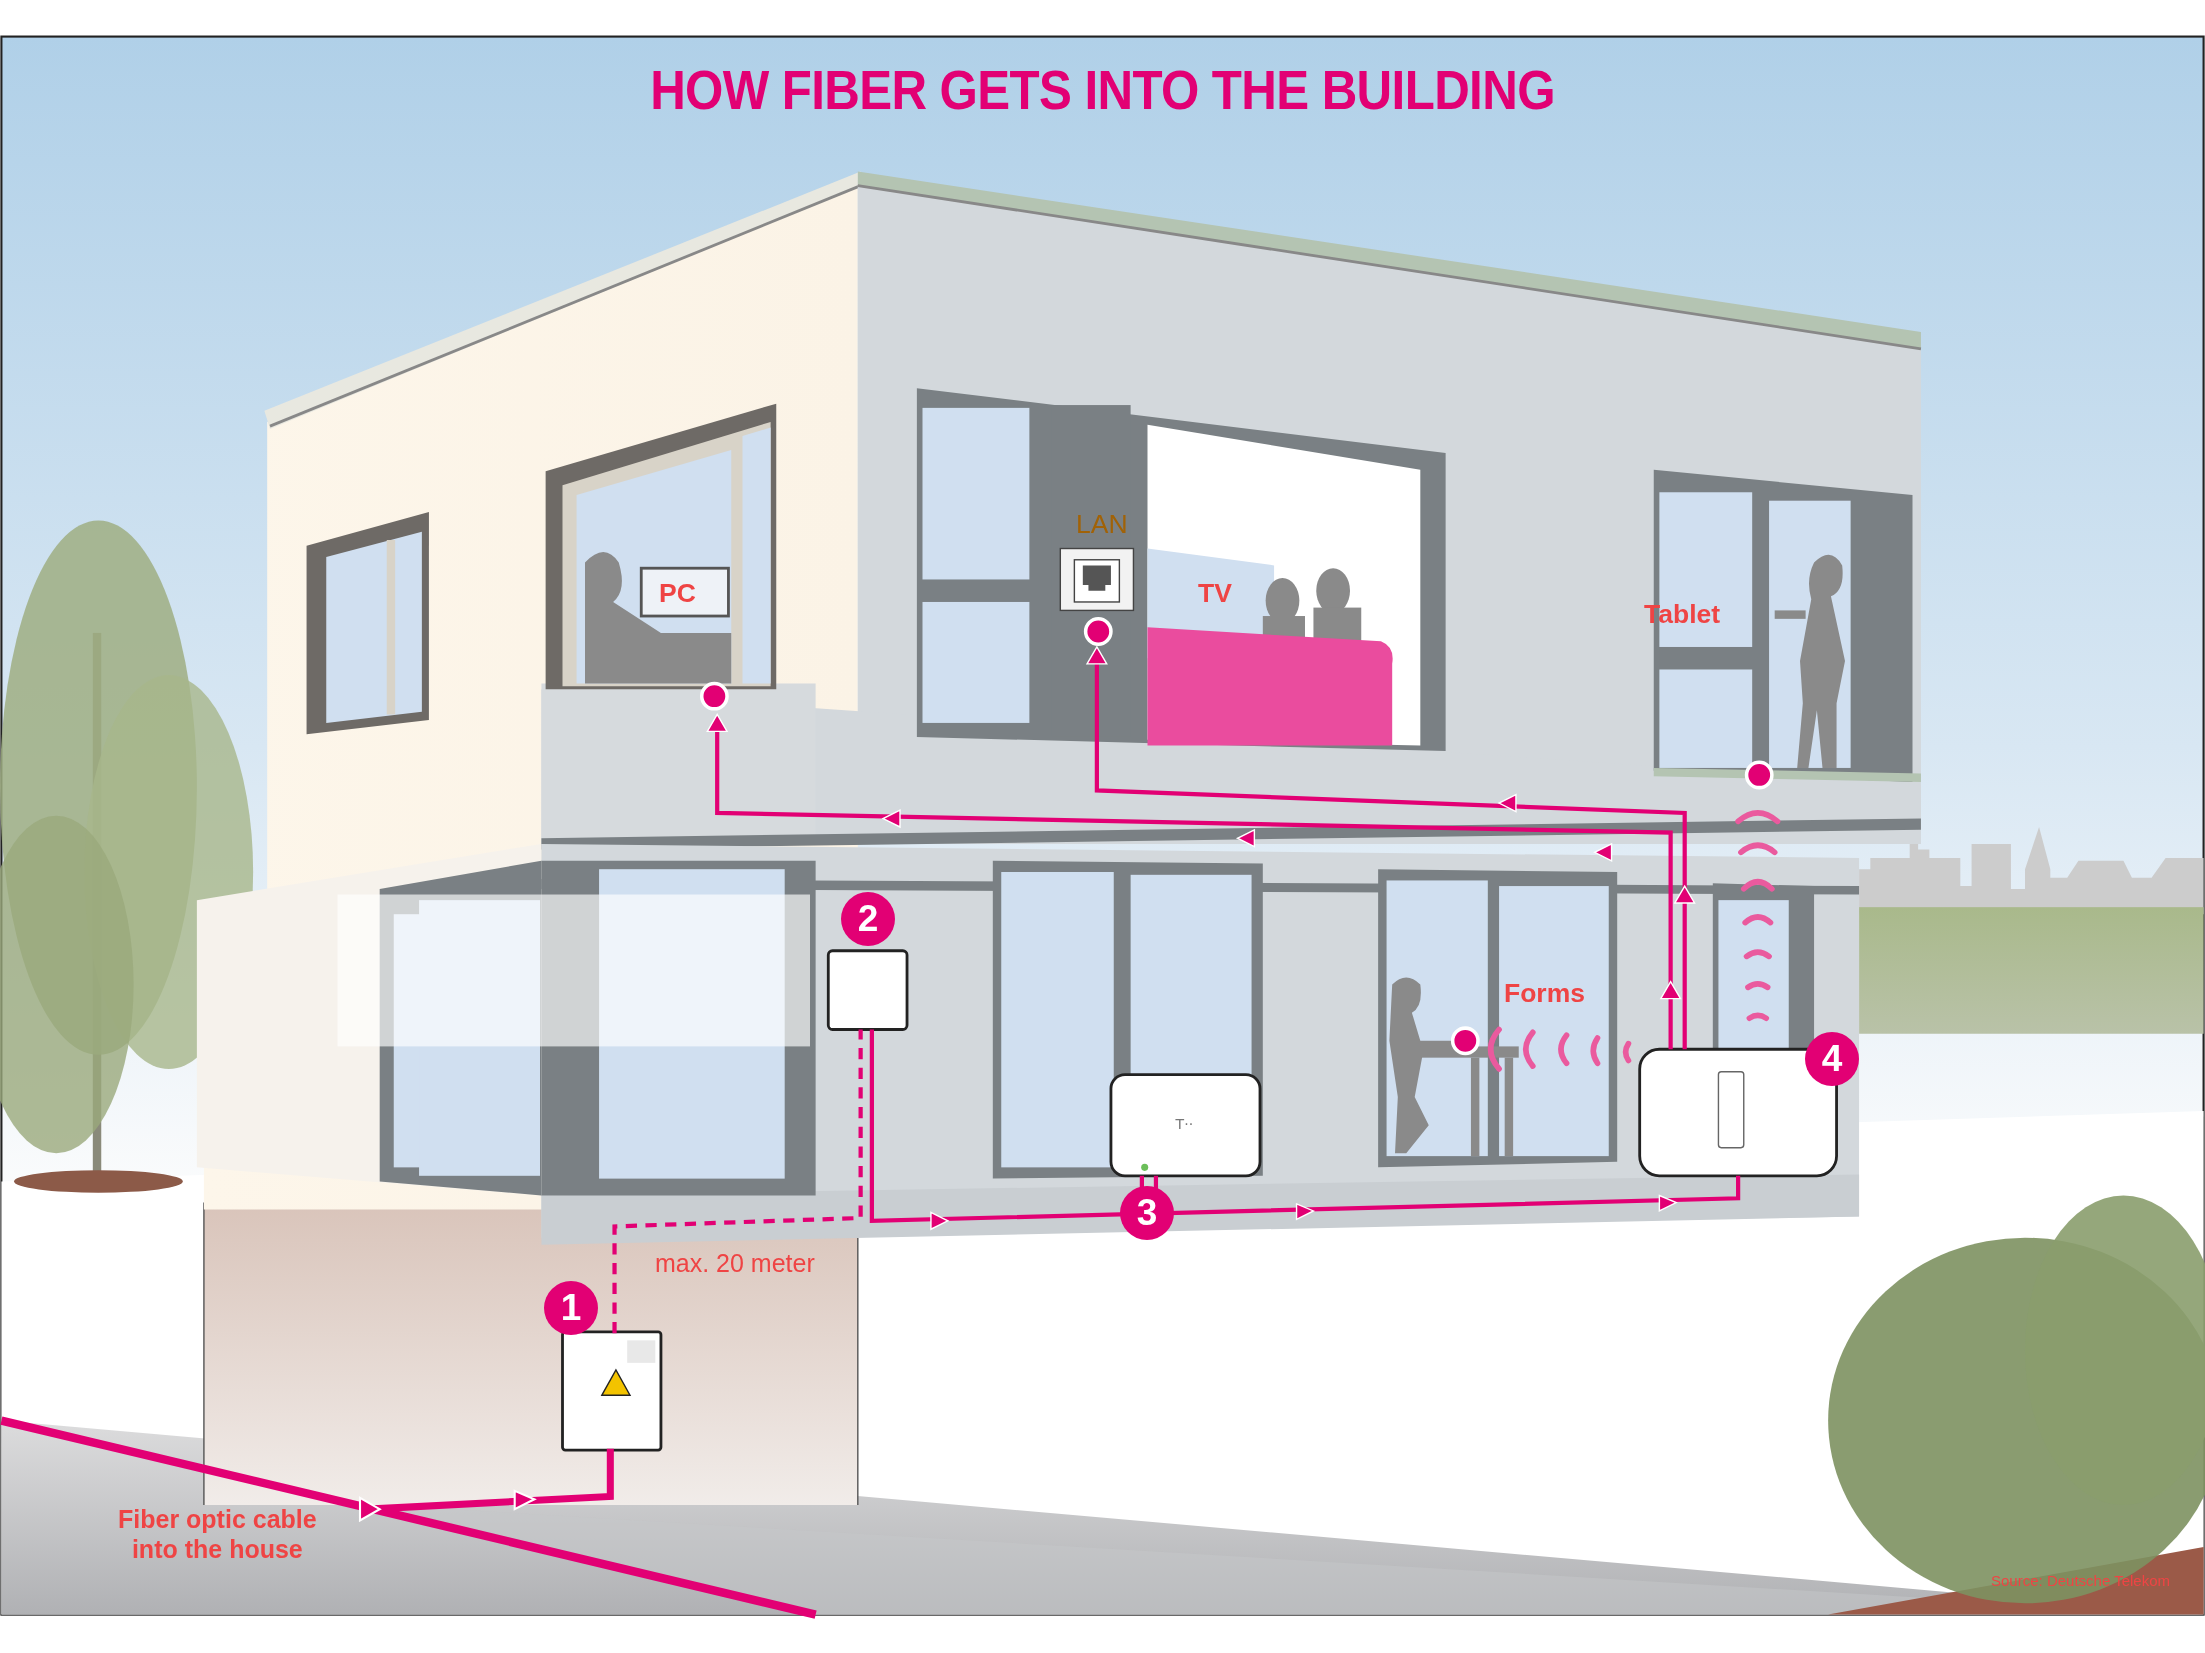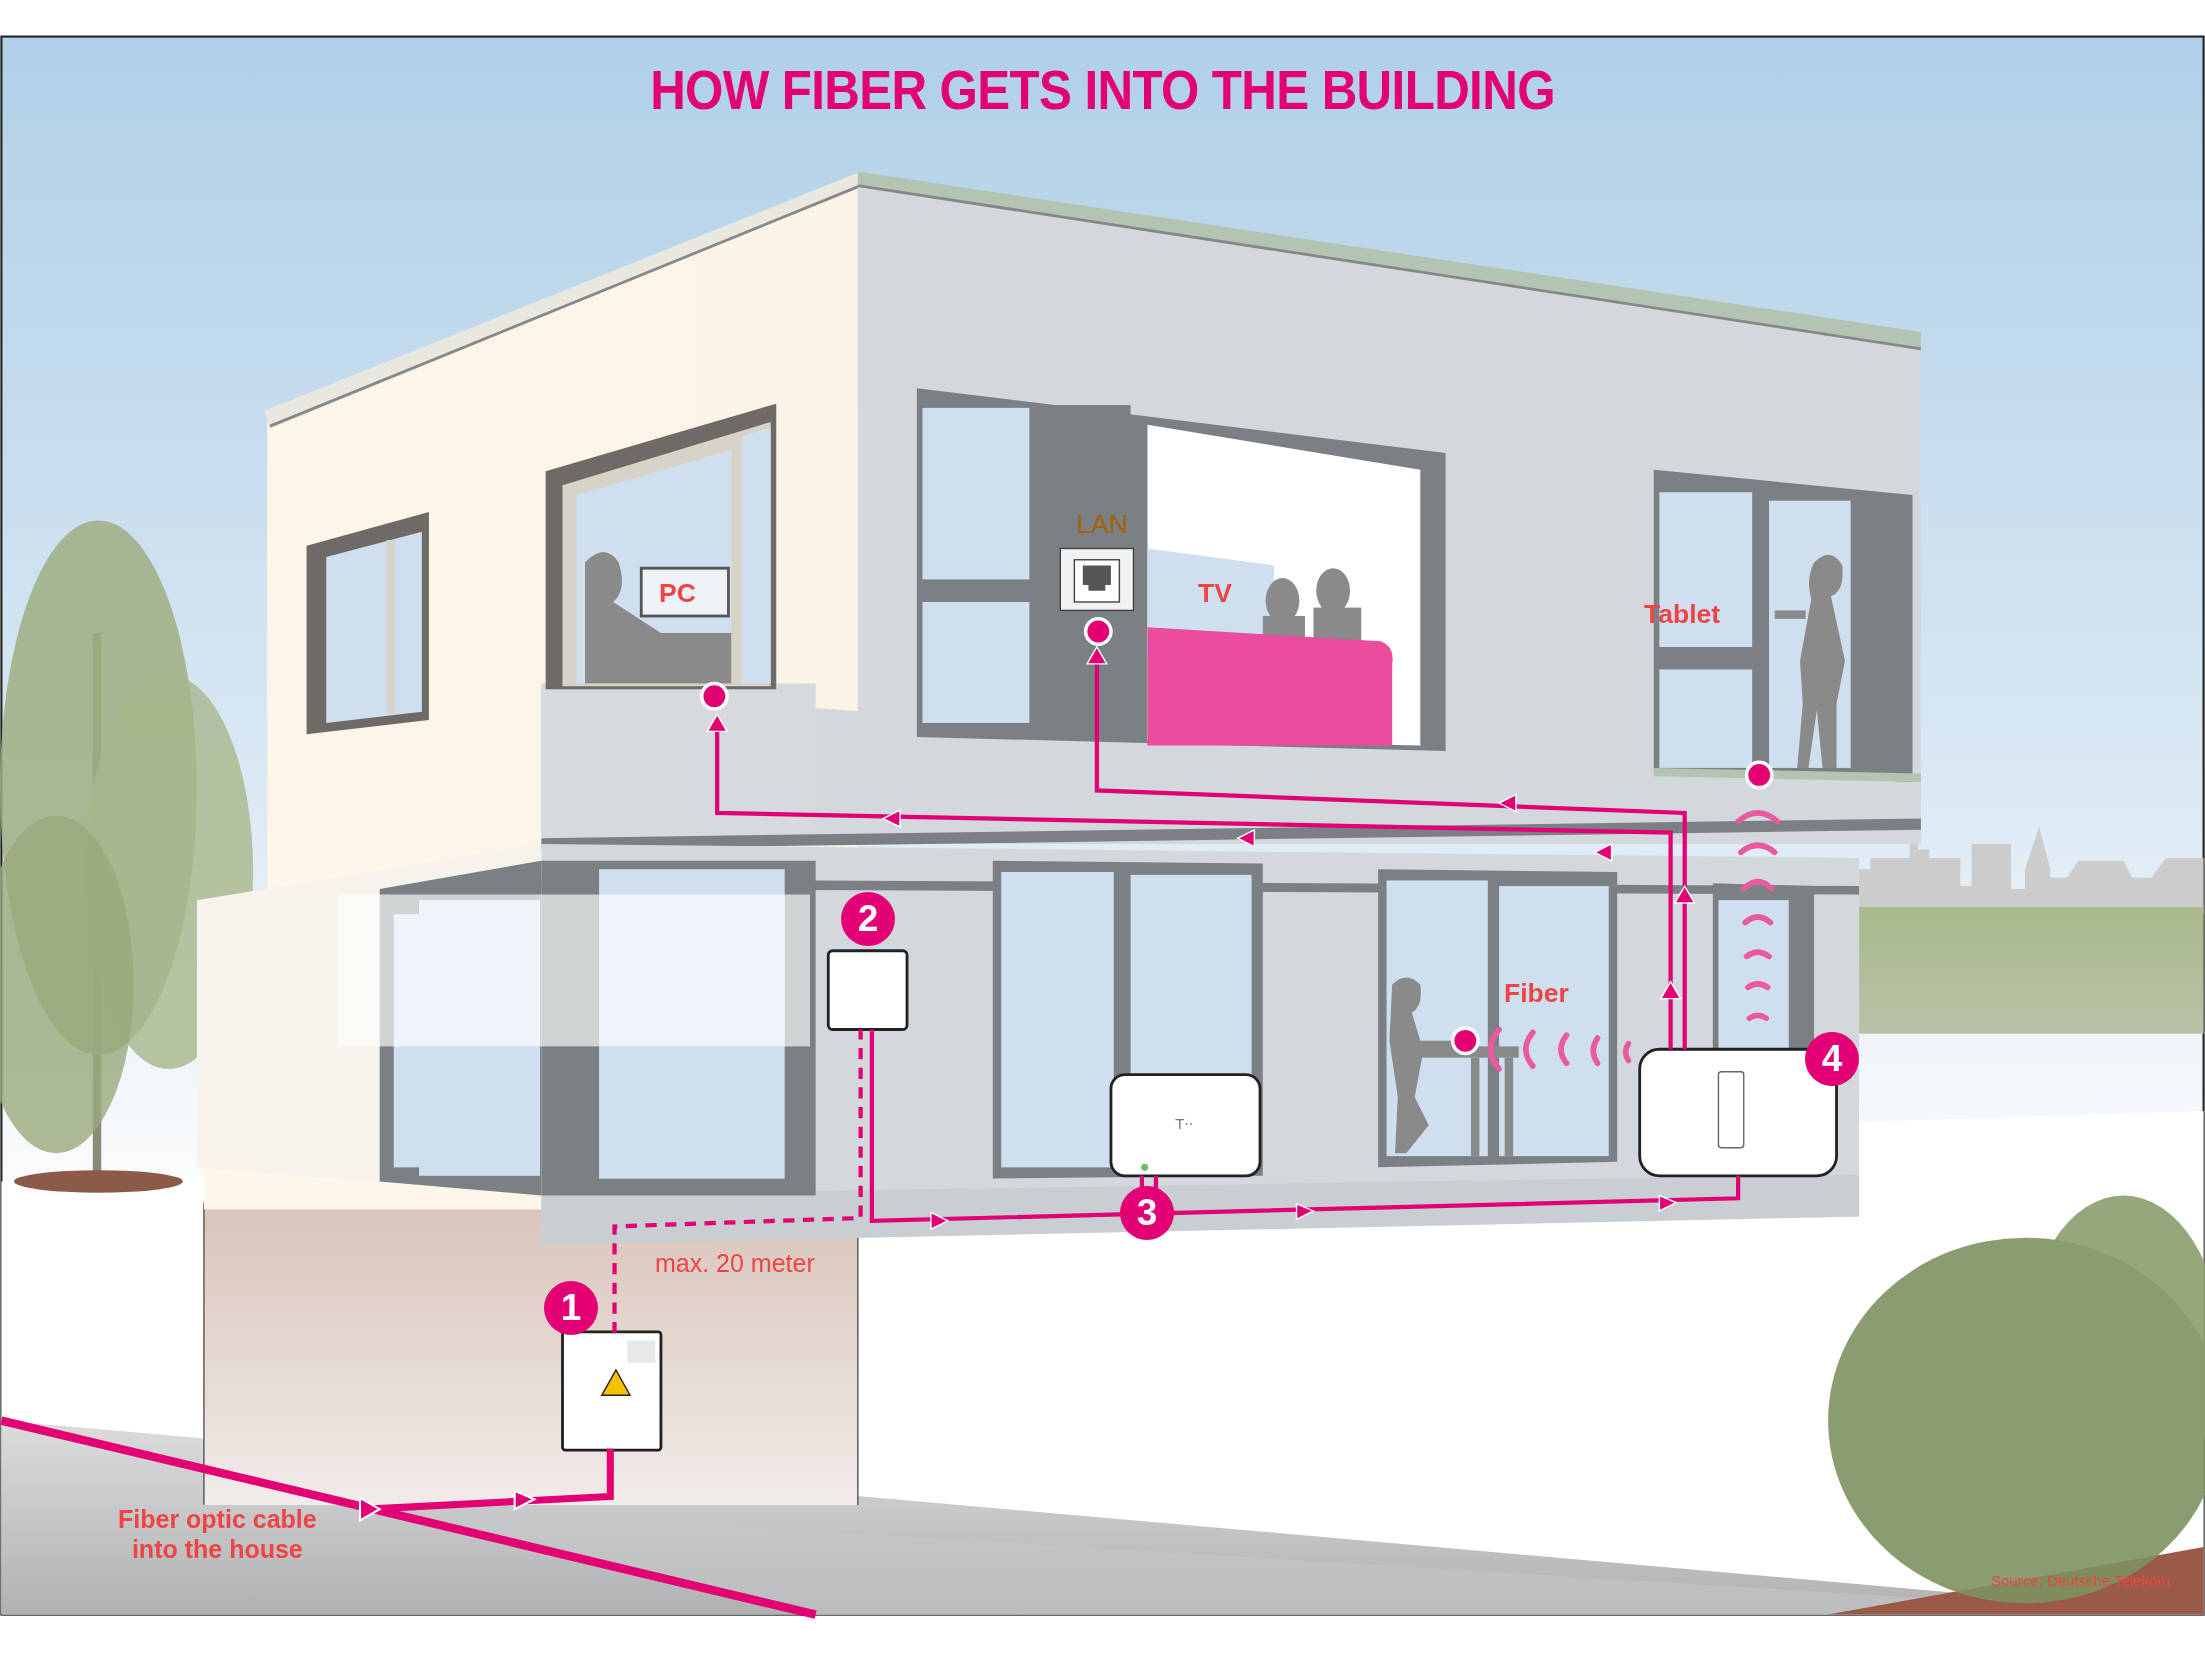--- a/index.html
+++ b/index.html
@@ -212,21 +212,21 @@
 
   <rect x="240" y="636" width="336" height="108" fill="#ffffff" opacity="0.65"></rect>
 </svg>
 
 <div class="title">HOW FIBER GETS INTO THE BUILDING</div>
 
 <div class="lbl device" style="left:659px; top:578px;">PC</div>
 <div class="lbl device-white" style="left:1076px; top:509px;">LAN</div>
 <div class="lbl device" style="left:1198px; top:578px;">TV</div>
 <div class="lbl device" style="left:1644px; top:578px;margin-top:21px;">Tablet</div>
-<div class="lbl device" style="left:1504px; top:978px;">Fiber</div>
+<div class="lbl device" style="left:1504px; top:978px;">Forms</div>
 
 <div class="badge" style="left:841px; top:892px;">2</div>
 
 <div class="badge" style="left:1805px; top:1032px;">4</div>
 
 <div class="badge" style="left:1120px; top:1186px;">3</div>
 
 <div class="lbl d" style="left:655px; top:1248px;text-align:center;">max. 20 meter</div>
 
 <div class="badge" style="left:544px; top:1281px;">1</div>

